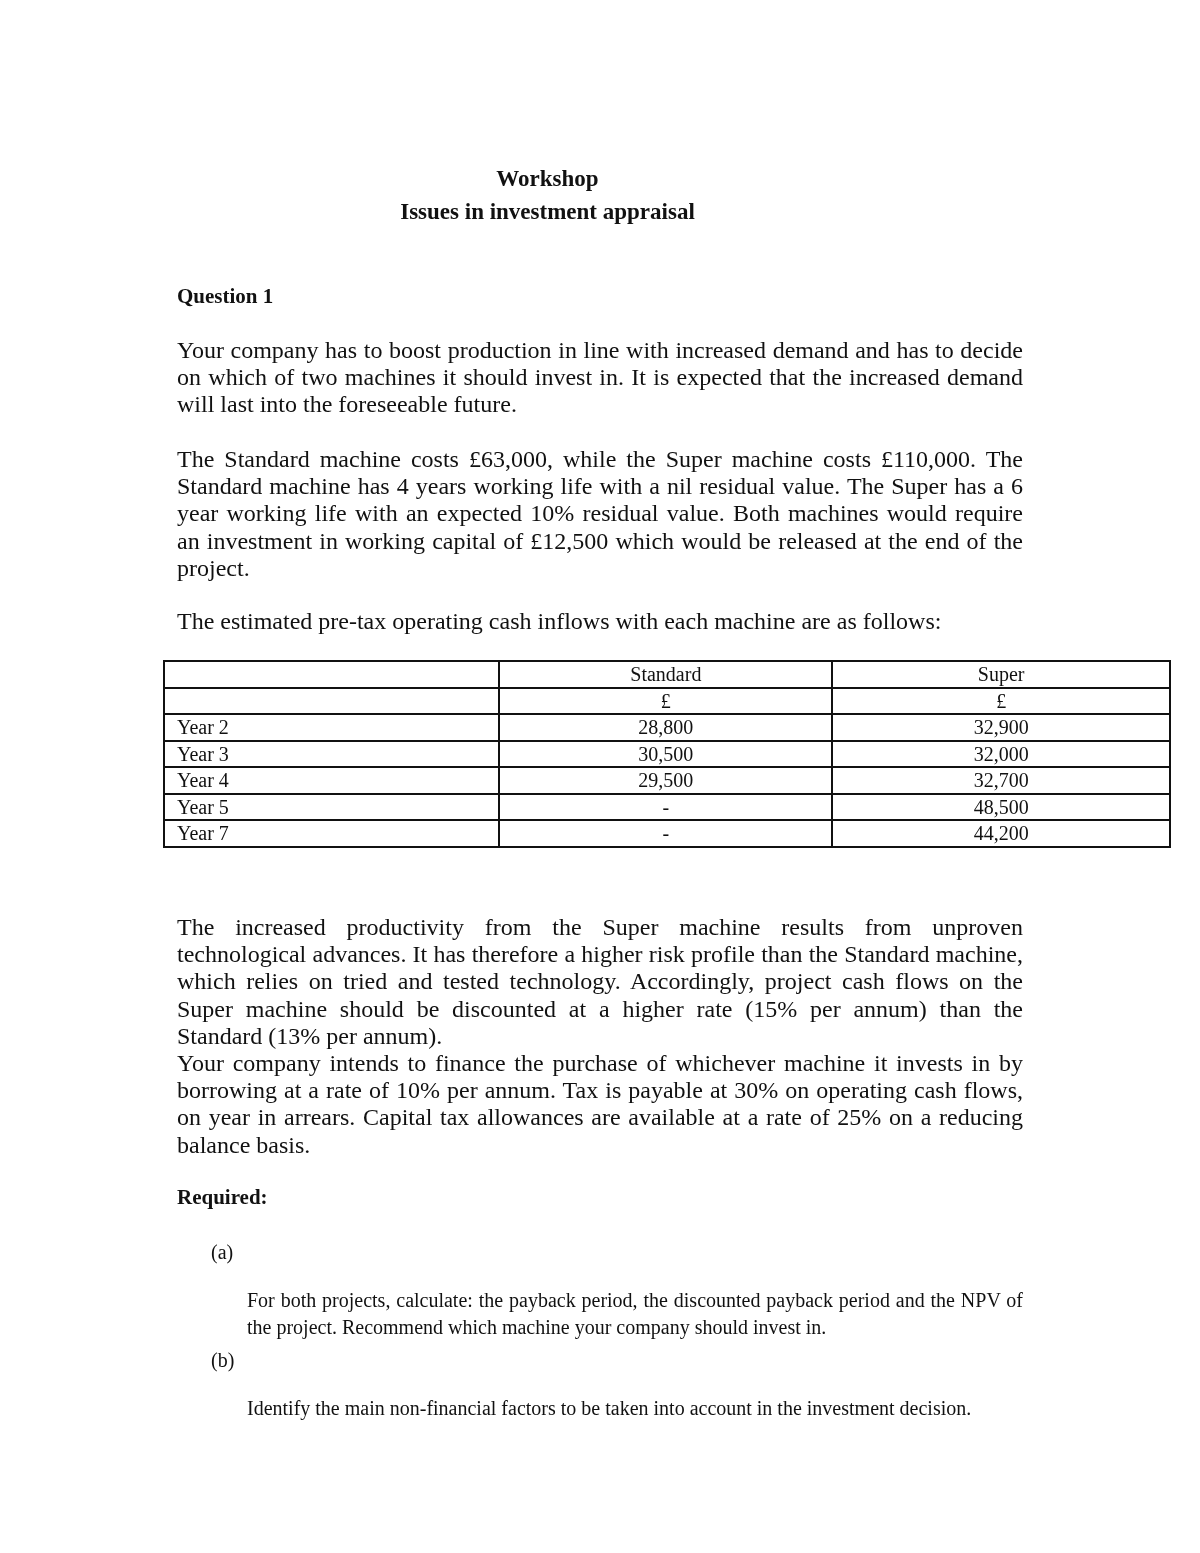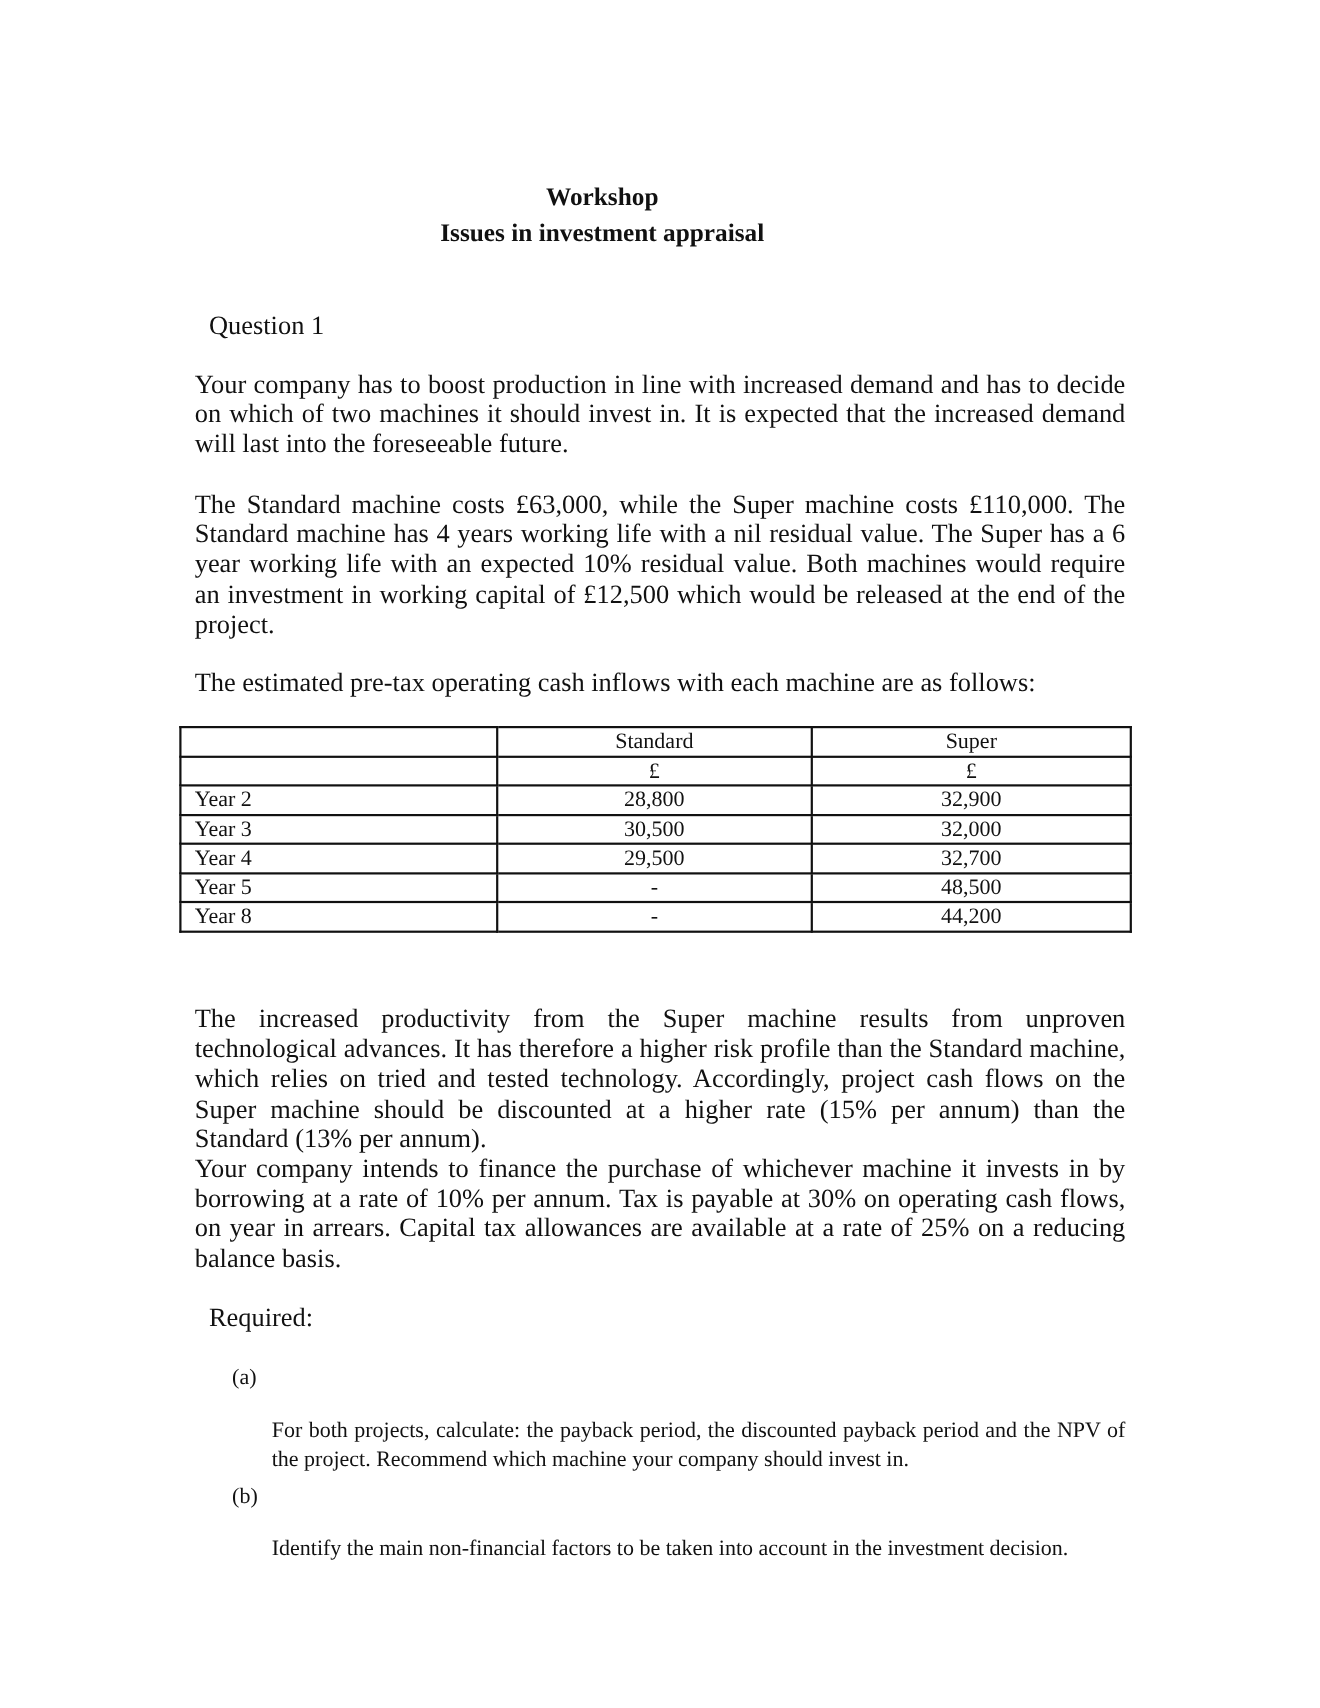--- a/index.html
+++ b/index.html
@@ -3,25 +3,25 @@
 <meta charset="utf-8">
 <style>
   html, body { margin: 0; padding: 0; background: #ffffff; }
   body { width: 1200px; height: 1553px; position: relative; overflow: hidden;
          font-family: "Liberation Serif", "DejaVu Serif", serif; color: #111; }
   .page { position: absolute; left: 0; top: 0; width: 1200px; height: 1553px; }
   .title { position: absolute; left: 0; width: 1095px; text-align: center;
            font-weight: bold; font-size: 23px; }
   .t1 { top: 166px; }
   .t2 { top: 199px; }
-  .heading { position: absolute; left: 190px; font-weight: normal; font-size: 24px; }
+  .heading { position: absolute; left: 177px; font-weight: bold; font-size: 21px; }
   .para { position: absolute; left: 177px; width: 846px; font-size: 24px;
           line-height: 27.2px; text-align: justify; }
   .para.nojust { text-align: left; }
-  table.cash { position: absolute; left: 163px; top: 660px; width: 866px;
+  table.cash { position: absolute; left: 163px; top: 660px; width: 1008px;
                border-collapse: collapse; font-size: 20px; }
   table.cash td { border: 2px solid #111; height: 24.5px; padding: 0 12px;
                   line-height: 24px; }
   table.cash td.c { text-align: center; }
   table.cash col.c0 { width: 291px; }
   table.cash col.c1 { width: 289px; }
   table.cash col.c2 { width: 293px; }
   .req { position: absolute; left: 211px; width: 812px; font-size: 20px;
          line-height: 27.2px; text-align: justify; }
   .req .lbl { position: absolute; left: 0; top: 0; }
@@ -74,21 +74,21 @@
       <td>Year 4</td>
       <td class="c">29,500</td>
       <td class="c">32,700</td>
     </tr>
     <tr>
       <td>Year 5</td>
       <td class="c">-</td>
       <td class="c">48,500</td>
     </tr>
     <tr>
-      <td>Year 8</td>
+      <td>Year 7</td>
       <td class="c">-</td>
       <td class="c">44,200</td>
     </tr>
   </tbody>
     </table>
 
   <div class="para" style="top:914px;">The increased productivity from the Super machine results from unproven technological advances. It has therefore a higher risk profile than the Standard machine, which relies on tried and tested technology. Accordingly, project cash flows on the Super machine should be discounted at a higher rate (15% per annum) than the Standard (13% per annum).</div>
 
   <div class="para" style="top:1050px;">Your company intends to finance the purchase of whichever machine it invests in by borrowing at a rate of 10% per annum. Tax is payable at 30% on operating cash flows, on year in arrears. Capital tax allowances are available at a rate of 25% on a reducing balance basis.</div>
 

